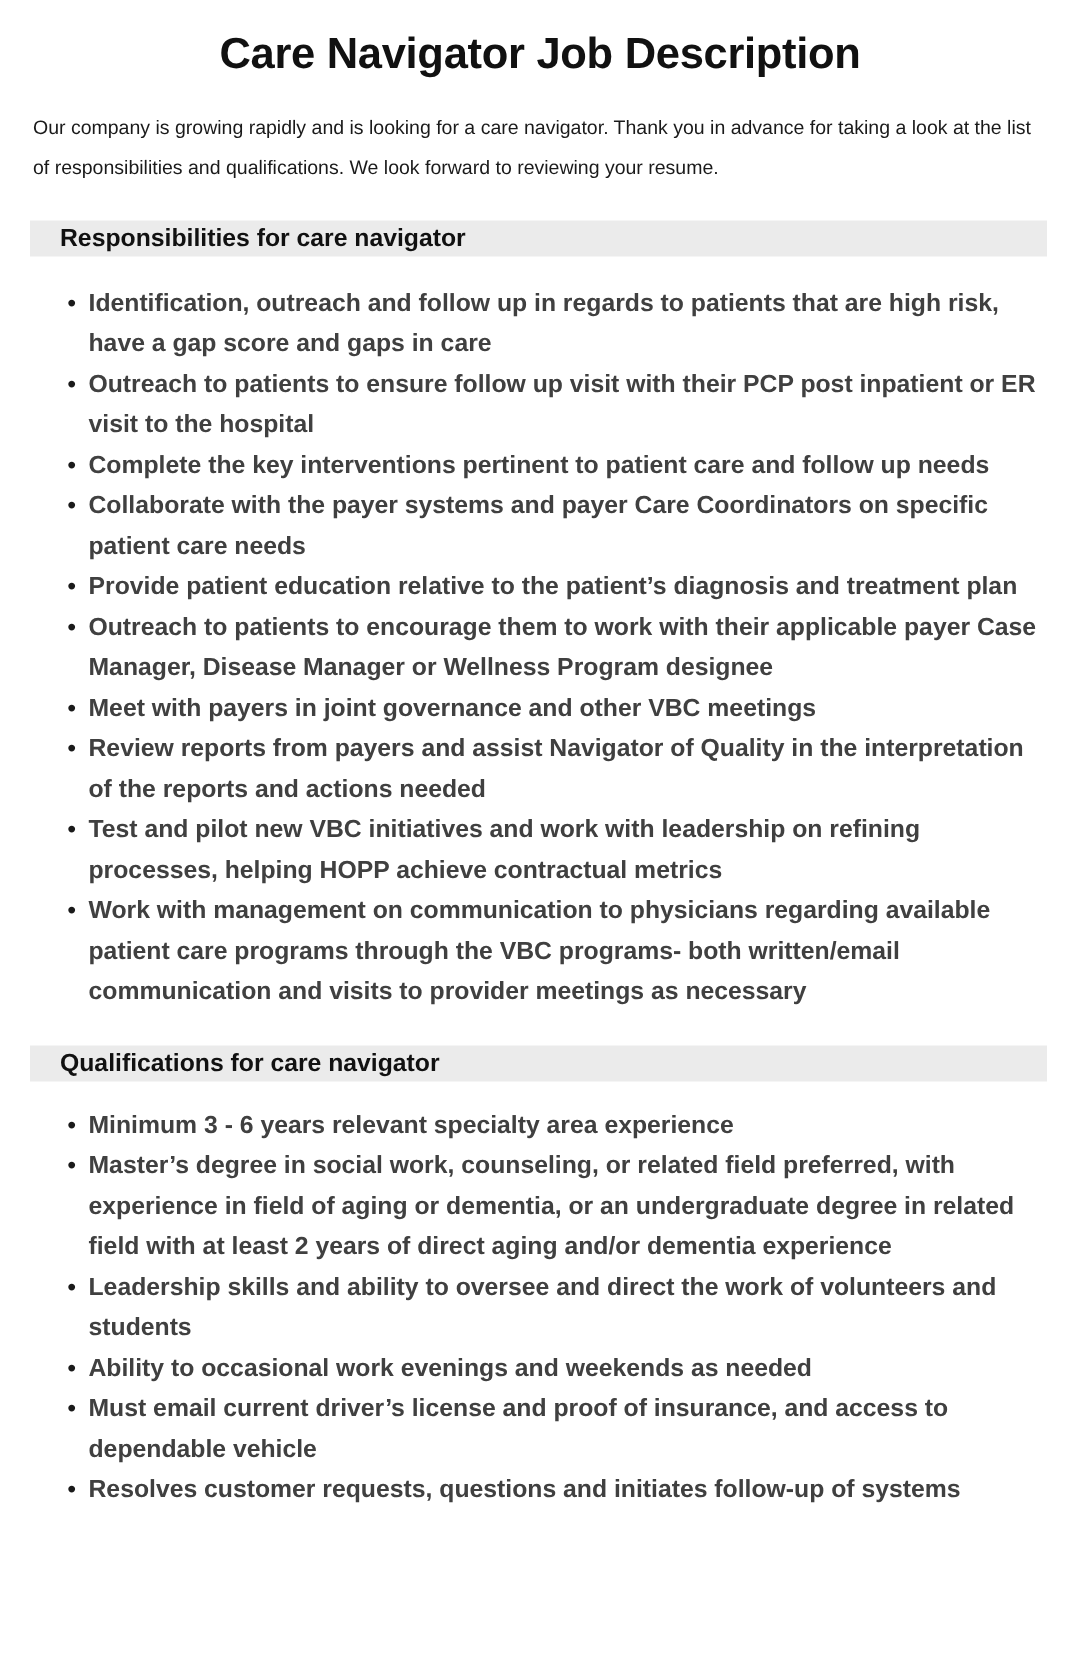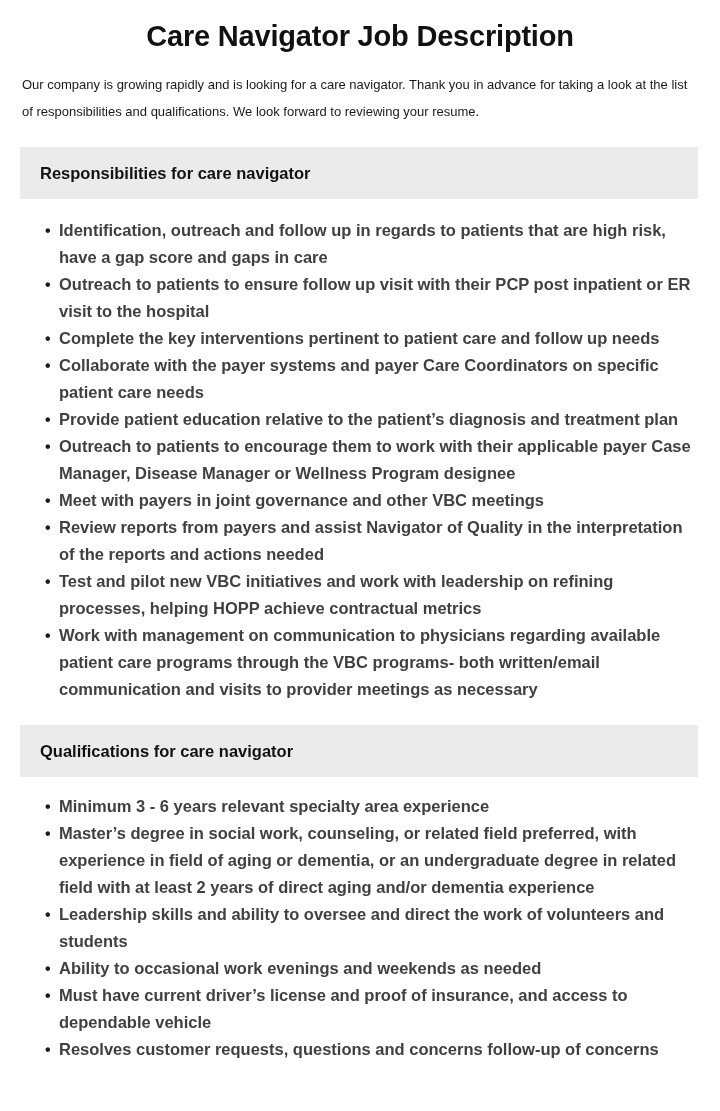--- a/index.html
+++ b/index.html
@@ -45,21 +45,21 @@
     color: #1a1a1a;
     font-weight: 400;
   }
 
   
   .section-band {
     background: #ebebeb;
     margin: 22px 22px 0 20px;
     padding: 10px 0 10px 20px;
     box-sizing: border-box;
-    height: 52px;
+    height: 24px;
     display: flex;
     align-items: center;
   }
   .section-band-title {
     font-size: 16.5px;
     font-weight: bold;
     color: #111111;
     line-height: 20px;
   }
 
@@ -121,18 +121,18 @@
 
   <section class="section">
     <div class="section-band">
       <span class="section-band-title">Qualifications for care navigator</span>
     </div>
     <ul class="bullet-list">
       <li>Minimum 3 - 6 years relevant specialty area experience</li>
       <li>Master’s degree in social work, counseling, or related field preferred, with experience in field of aging or dementia, or an undergraduate degree in related field with at least 2 years of direct aging and/or dementia experience</li>
       <li>Leadership skills and ability to oversee and direct the work of volunteers and students</li>
       <li>Ability to occasional work evenings and weekends as needed</li>
-      <li>Must have current driver’s license and proof of insurance, and access to dependable vehicle</li>
-      <li>Resolves customer requests, questions and concerns follow-up of concerns</li>
+      <li>Must email current driver’s license and proof of insurance, and access to dependable vehicle</li>
+      <li>Resolves customer requests, questions and initiates follow-up of systems</li>
     </ul>
   </section>
 
 </div>
 
 </body></html>

